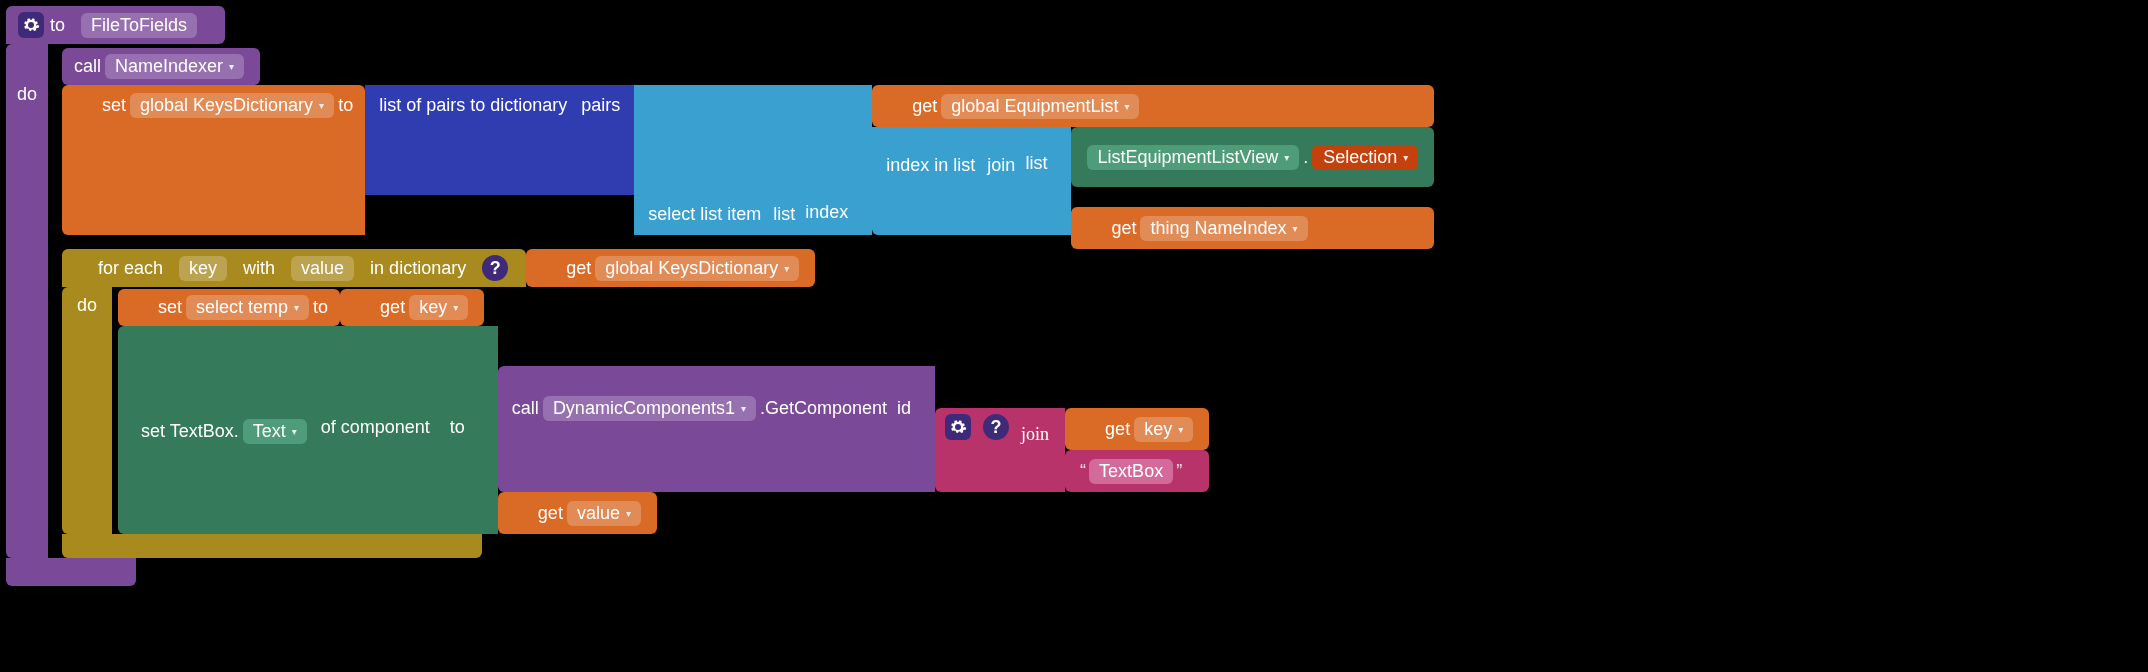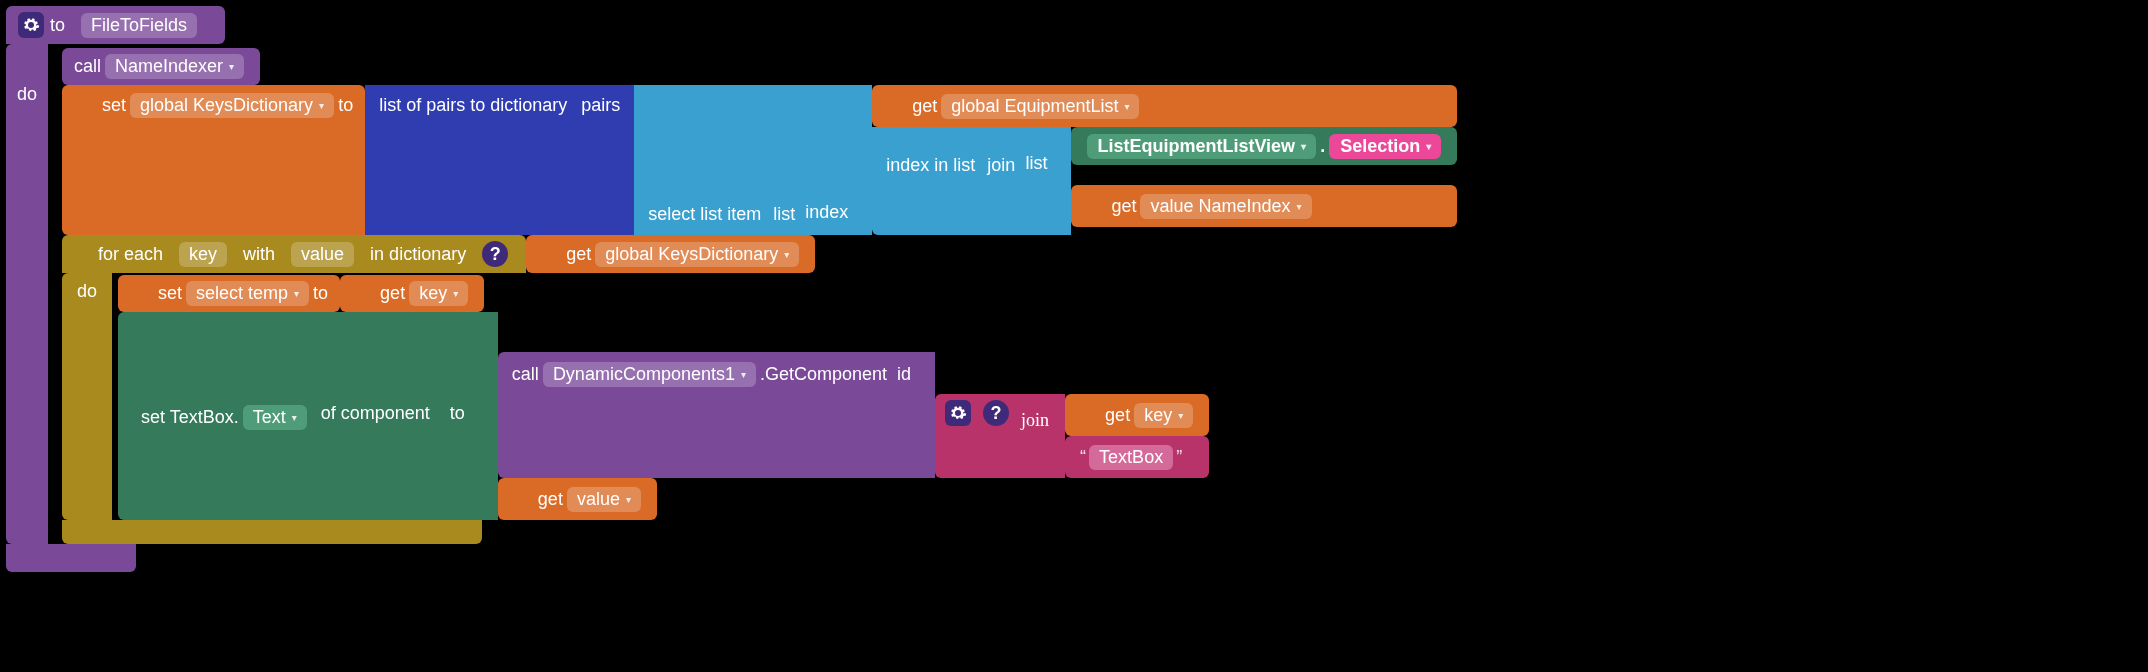--- a/index.html
+++ b/index.html
@@ -175,21 +175,21 @@
           <div style="display:flex; align-items:center; margin-top:2px;">
             <span>set</span>
             <span class="dd">
               <span>global KeysDictionary</span>
                 <span class="tri">▾</span>
             </span>
             <span>to</span>
           </div>
         </div>
 
-        <div class="c-navy" style="height:150px; border-radius:0; display:flex; align-items:flex-start; padding:10px 14px;">
+        <div class="c-navy" style="height:110px; border-radius:0; display:flex; align-items:flex-start; padding:10px 14px;">
           <span>list of pairs to dictionary</span>
           <span style="width:14px;"></span>
           <span>pairs</span>
         </div>
 
         <div class="c-sky" style="height:150px; border-radius:0; padding:6px 14px;">
           <div class="argstack" style="height:100%;">
             <div style="display:flex; align-items:center; gap:12px; padding:4px 0;">
               <span>select list item</span>
               <span>list</span>
@@ -214,36 +214,36 @@
                 <div style="display:flex; align-items:center; gap:12px; padding:4px 0;">
                   <span>index in list</span>
                   <span>join</span>
                 </div>
                 <div class="arglabel" style="margin-top:14px;">list</div>
               </div>
             </div>
 
             <div class="stackcol">
 
-              <div class="block c-teal" style="height:38px;font-weight:bold;">
+              <div class="block c-teal" style="height:60px;">
                 <span class="dd c-tealdd" style="background:#4f9c78;">
                   <span>ListEquipmentListView</span>
                     <span class="tri">▾</span>
                 </span>
                 <span>.</span>
-                <span class="dd c-tealdd" style="background:#ec4899;padding-left:11px;">
+                <span class="dd c-tealdd" style="background:#c2410c;padding-left:11px;">
                   <span>Selection</span>
                     <span class="tri">▾</span>
                 </span>
               </div>
 
               <div class="block c-orange" style="height:42px; margin-top:20px;">
                 <span>get</span>
                 <span class="dd">
-                  <span>value NameIndex</span>
+                  <span>thing NameIndex</span>
                     <span class="tri">▾</span>
                 </span>
               </div>
             </div>
           </div>
         </div>
       </div>
 
       <div class="row" style="margin-left:14px;">
         <div class="block c-olive" style="border-bottom-left-radius:0; border-bottom-right-radius:0;padding-left:36px;">
@@ -313,21 +313,21 @@
                 <div class="c-purple" style="border-radius:6px 0 0 6px; padding:6px 14px;">
                   <div class="argstack">
                     <div style="display:flex; align-items:center; padding:4px 0;">
                       <span>call</span>
                       <span class="dd">
                         <span>DynamicComponents1</span>
                           <span class="tri">▾</span>
                       </span>
                       <span>.GetComponent</span>
                     </div>
-                    <div class="arglabel" style="margin-top:0;text-align:center;">id</div>
+                    <div class="arglabel" style="margin-top:20px;text-align:center;">id</div>
                   </div>
                 </div>
 
                 <div class="stackcol">
                   <div style="height:42px;"></div>
 
                   <div class="row">
                     <div class="c-magenta" style="border-radius:6px 0 0 6px; padding:6px 10px; display:flex; align-items:flex-start;">
                       <span class="gear">
                         <svg viewBox="0 0 24 24" fill="#fff">

